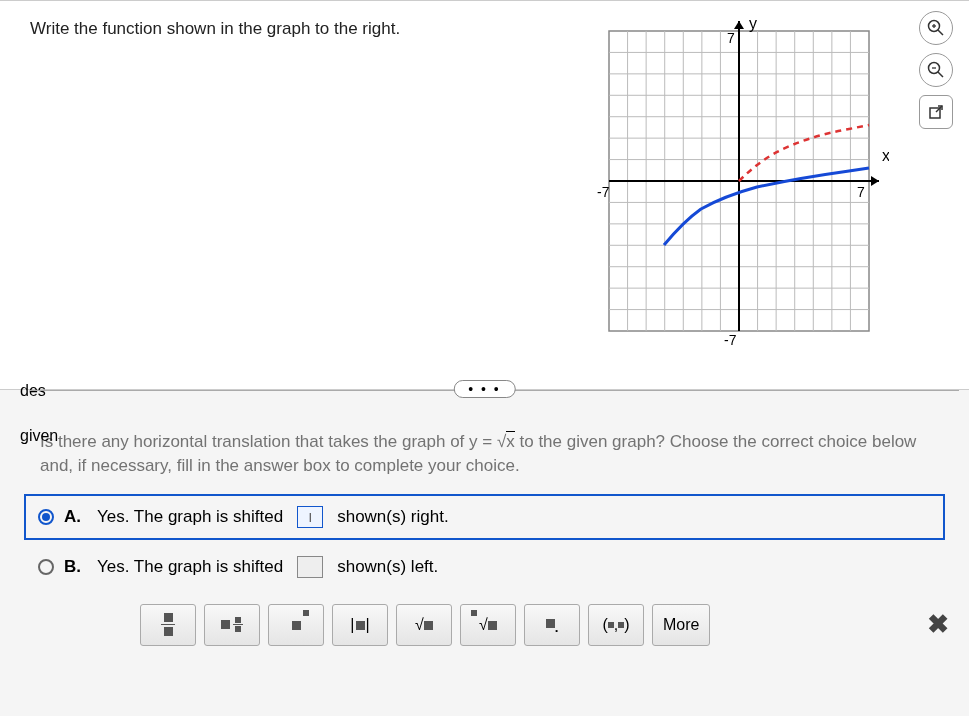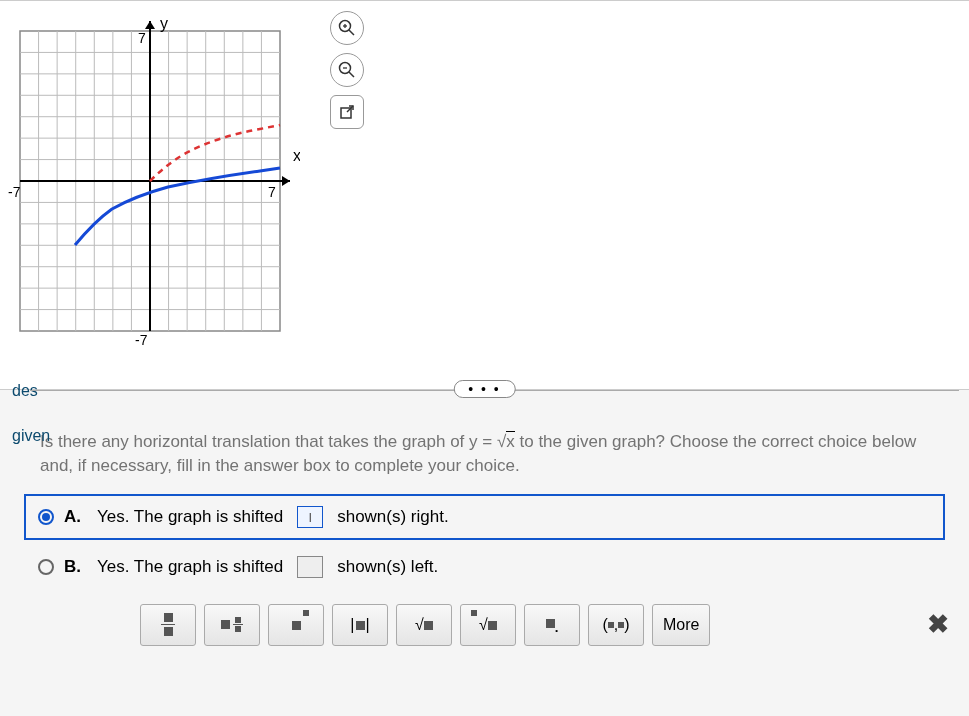--- a/index.html
+++ b/index.html
@@ -46,23 +46,23 @@
       align-items: center;
       justify-content: center;
       cursor: pointer;
       font-size: 16px;
     }
     .side-btn.popout {
       border-radius: 6px;
     }
     .tab-label {
       position: absolute;
-      left: 8px;
+      left: 16px;
       font-size: 16px;
-      color: #0c4a6e;
+      color: #000000;
       padding: 2px 4px;
     }
     .tab-des { top: 380px; }
     .tab-plify { top: 425px; }
     .divider-wrap {
       position: relative;
       height: 20px;
       margin-top: -10px;
     }
     .divider-line {
@@ -174,20 +174,21 @@
       margin-left: auto;
       margin-right: 20px;
       cursor: pointer;
     }
     svg.graph { display: block; }
   </style>
 </head>
 <body>
 
 <div class="main-area">
+  <div class="question-text">Write the function shown in the graph to the right.</div>
 
   <div class="graph-container">
     <svg class="graph" width="300" height="340" viewBox="0 0 300 340">
 
       <g stroke="#bbb" stroke-width="1">
         <rect x="20" y="20" width="260" height="300" fill="#fff" stroke="#888" stroke-width="1.5"></rect>
 
         <line x1="38.57" y1="20" x2="38.57" y2="320"></line>
           <line x1="57.14" y1="20" x2="57.14" y2="320"></line>
           <line x1="75.71" y1="20" x2="75.71" y2="320"></line>

